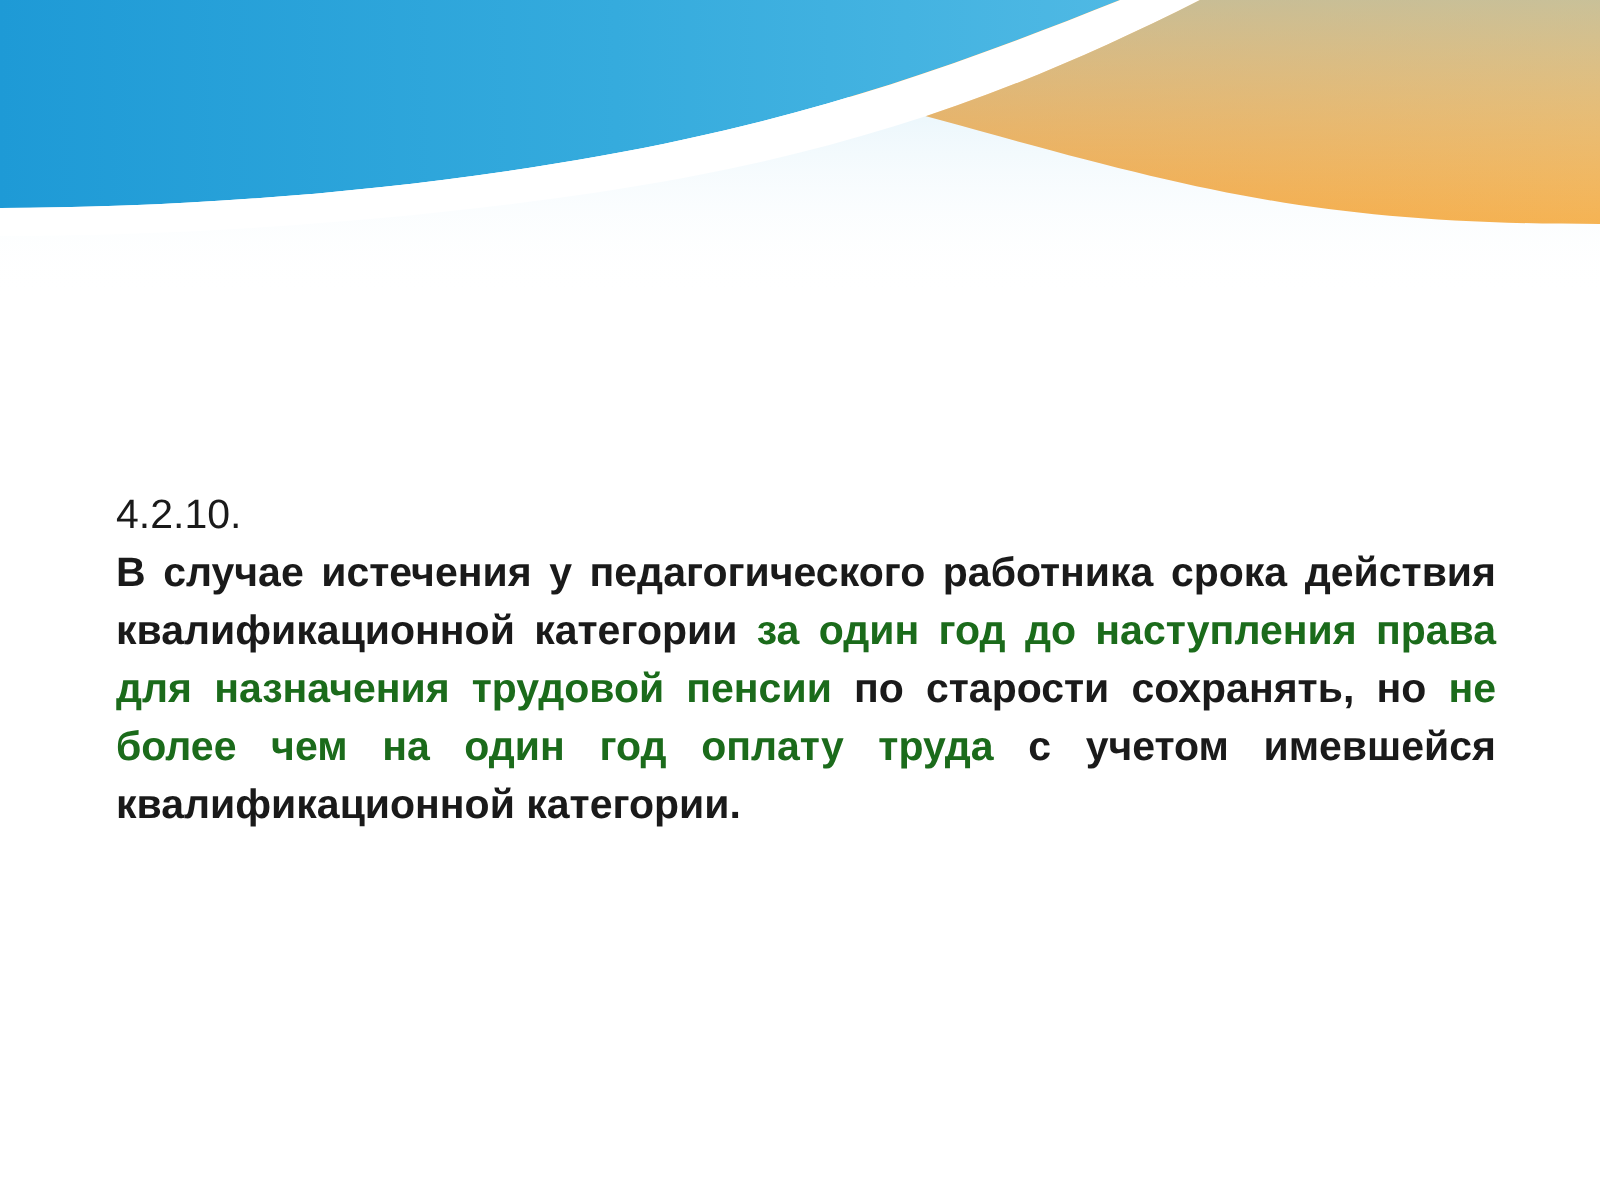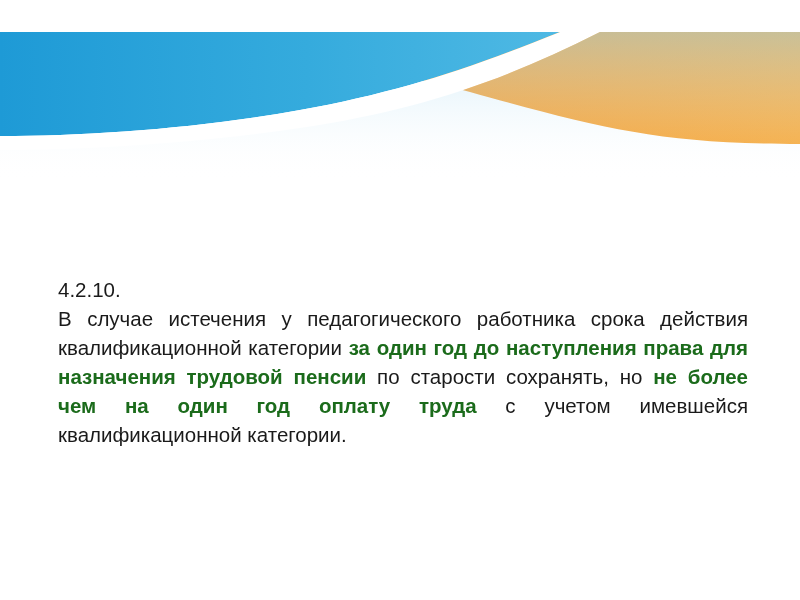--- a/index.html
+++ b/index.html
@@ -12,21 +12,20 @@
     background: #ffffff;
     font-family: "Liberation Sans", sans-serif;
     overflow: hidden;
   }
   .slide {
     position: relative;
     width: 800px;
     height: 432px;
     background: #ffffff;
     overflow: hidden;
-    margin-top: 32px;
   }
   .banner {
     position: absolute;
     top: 0;
     left: 0;
     width: 800px;
     height: 150px;
   }
   .banner svg {
     display: block;
@@ -50,21 +49,21 @@
     line-height: 29px;
     color: #1a1a1a;
     margin: 0 0 0 0;
   }
   .hl {
     color: #1b6b1b;
     font-weight: bold;
   }
   .plain {
     color: #1a1a1a;
-    font-weight: normal;
+    font-weight: bold;
   }
 </style>
 </head>
 <body>
 
 <div class="slide">
 
   <div class="banner">
     <svg width="800" height="150" viewBox="0 0 800 150" xmlns="http://www.w3.org/2000/svg">
       <defs>

